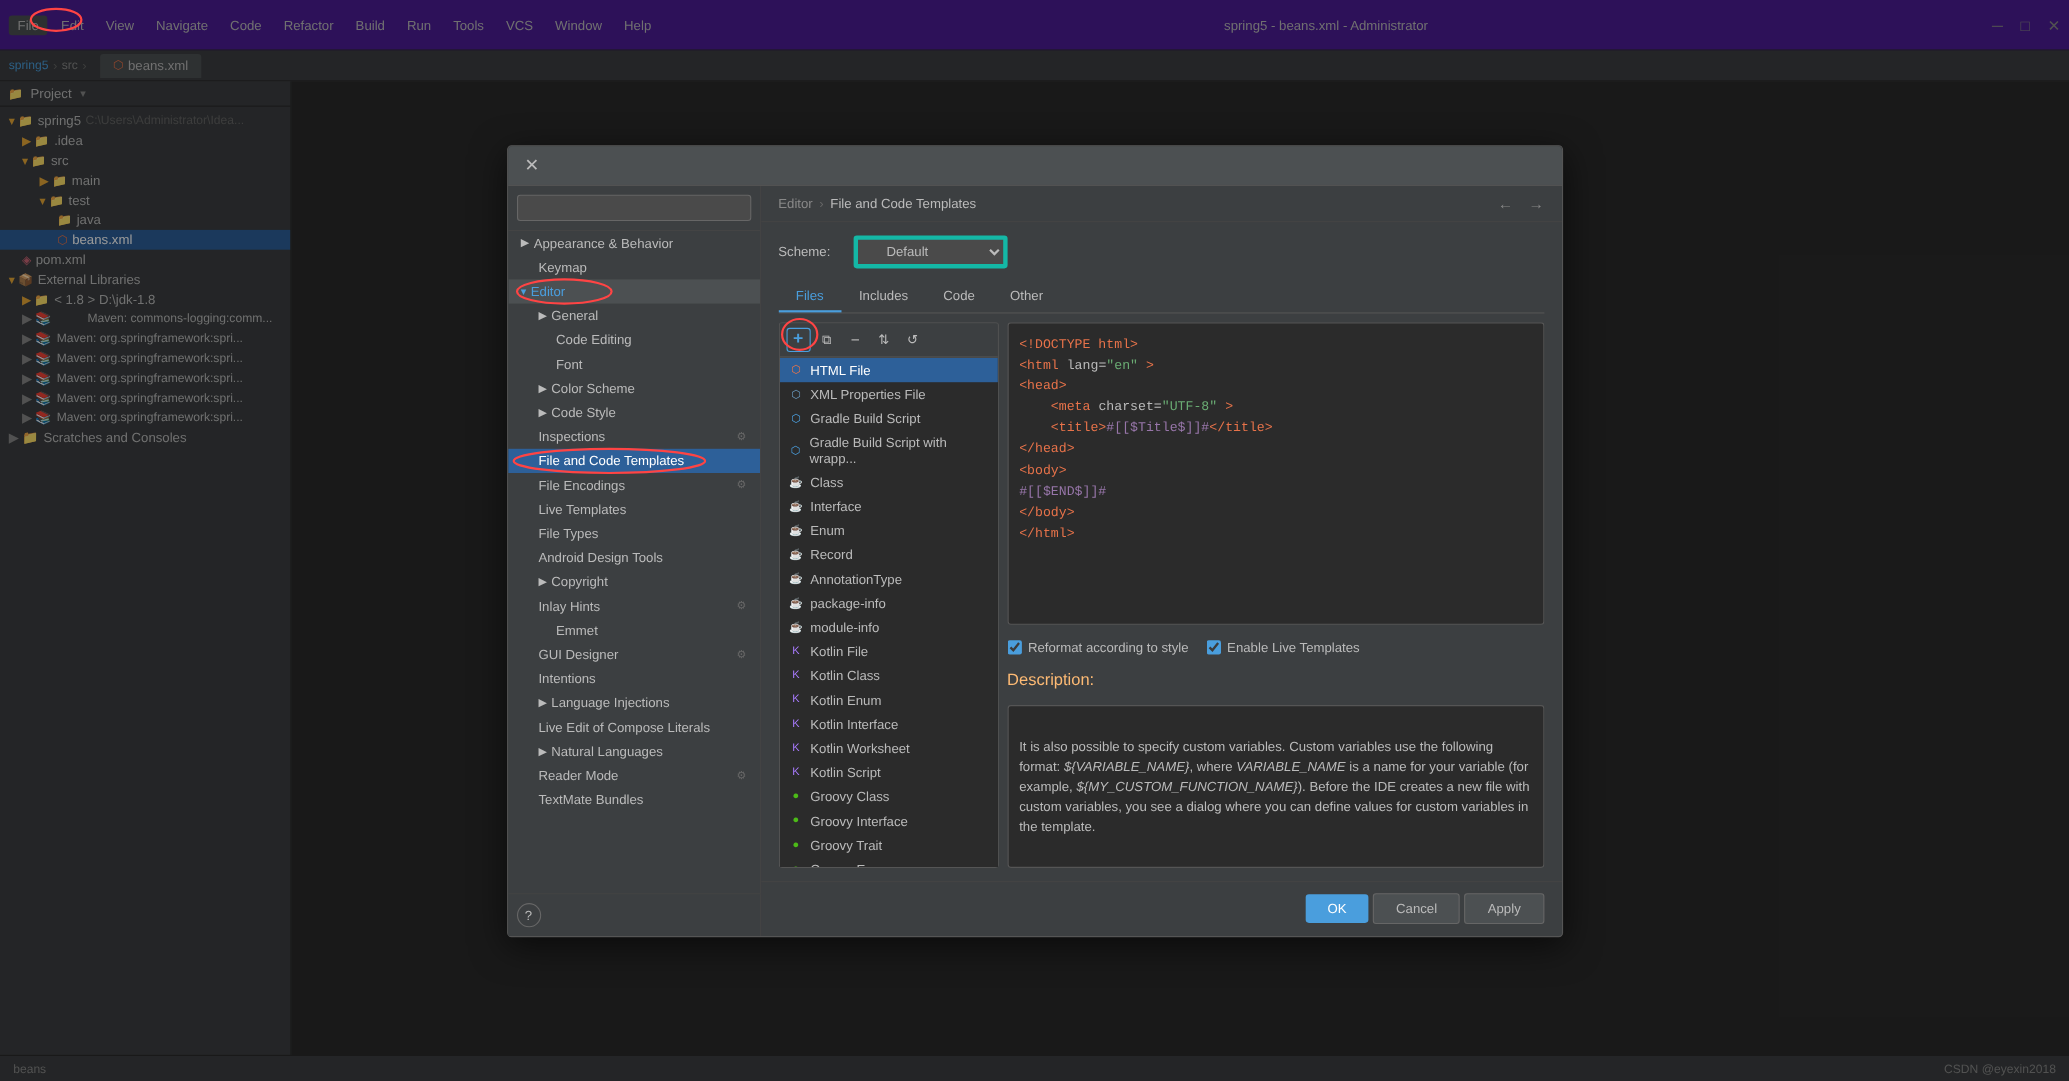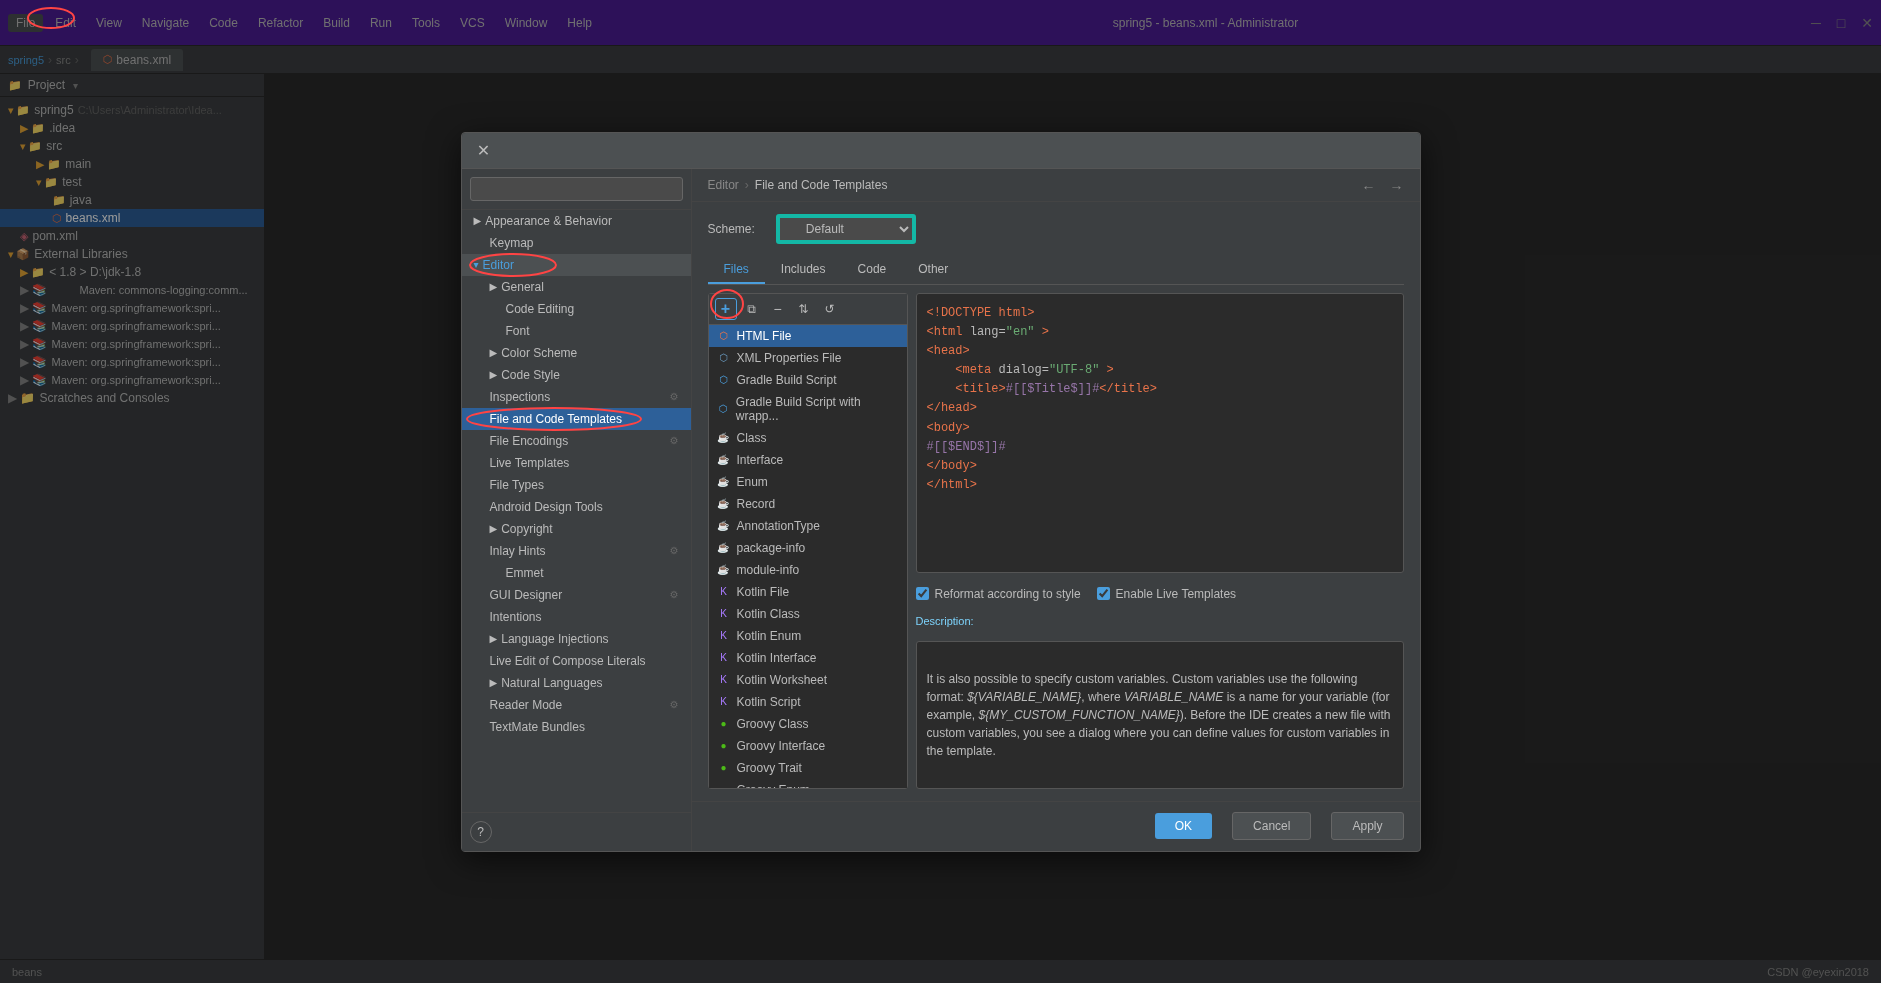--- a/index.html
+++ b/index.html
@@ -388,34 +388,34 @@
       border-radius: 3px;
       background: #2b2b2b;
       padding: 10px;
       font-size: 12px;
       color: #bbbbbb;
       max-height: 160px;
       overflow-y: auto;
       line-height: 1.5;
     }
     .desc-title {
-      font-size: 11px;
-      color: #7dd3fc;
+      font-size: 15px;
+      color: #fdba74;
       margin-bottom: 6px;
     }
 
     
     .dialog-footer {
       height: 50px;
       border-top: 1px solid #444;
       display: flex;
       align-items: center;
       justify-content: flex-end;
       padding: 0 16px;
-      gap: 20px;
+      gap: 4px;
     }
     .btn-ok {
       background: #4a9edd;
       border: none;
       color: #fff;
       padding: 6px 20px;
       border-radius: 3px;
       cursor: pointer;
       font-size: 12px;
     }
@@ -839,21 +839,21 @@
                 <div class="code-line">
                   <span class="code-tag">&lt;html</span>
                   <span class="code-attr"> lang=</span><span class="code-attr-val">"en"</span>
                   <span class="code-tag">&gt;</span>
                 </div>
                 <div class="code-line">
                   <span class="code-tag">&lt;head&gt;</span>
                 </div>
                 <div class="code-line">
                   &nbsp;&nbsp;&nbsp;&nbsp;<span class="code-tag">&lt;meta</span>
-                  <span class="code-attr"> dialog=</span><span class="code-attr-val">"UTF-8"</span>
+                  <span class="code-attr"> charset=</span><span class="code-attr-val">"UTF-8"</span>
                   <span class="code-tag">&gt;</span>
                 </div>
                 <div class="code-line">
                   &nbsp;&nbsp;&nbsp;&nbsp;<span class="code-tag">&lt;title&gt;</span><span class="code-var">#[[$Title$]]#</span><span class="code-tag">&lt;/title&gt;</span>
                 </div>
                 <div class="code-line">
                   <span class="code-tag">&lt;/head&gt;</span>
                 </div>
                 <div class="code-line">
                   <span class="code-tag">&lt;body&gt;</span>

